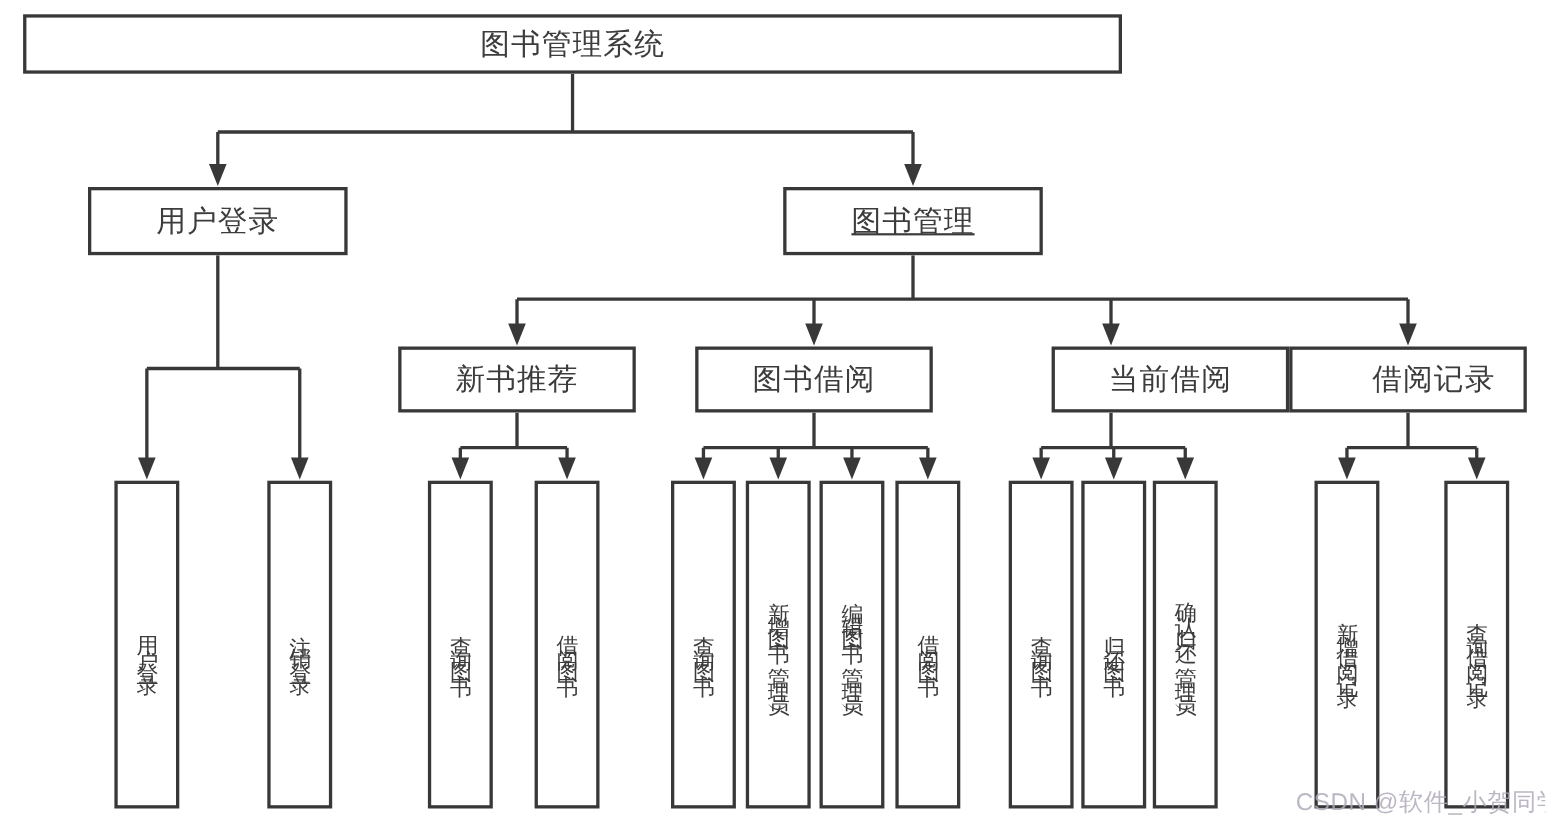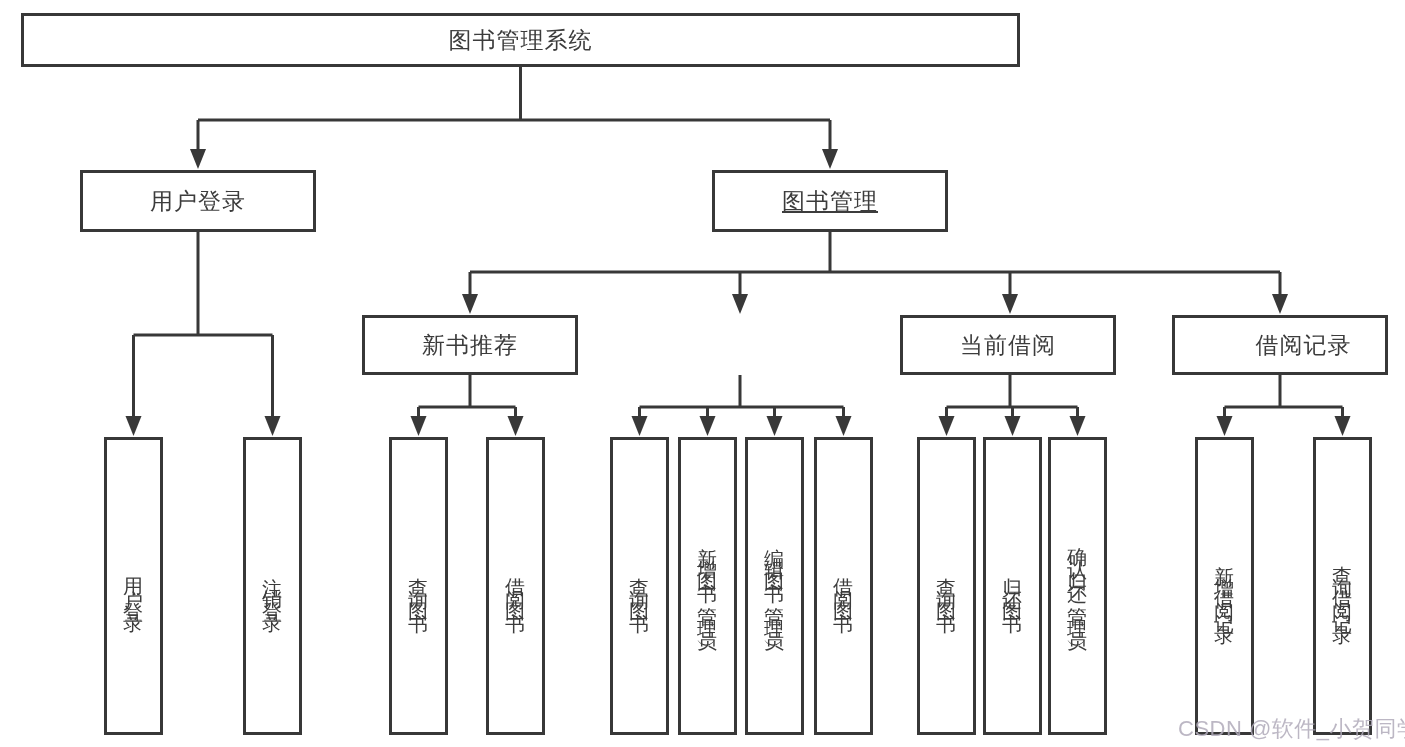--- a/index.html
+++ b/index.html
@@ -24,32 +24,32 @@
     height: 747px;
   }
   .node {
     position: absolute;
     box-sizing: border-box;
     border: 3px solid #383838;
     background: #ffffff;
     display: flex;
     align-items: center;
     justify-content: center;
-    font-size: 23px;
+    font-size: 27px;
     letter-spacing: 1px;
     color: #3c3c3c;
   }
   .root-node  { left: 21px;  top: 13px;  width: 999px; height: 54px; }
   .l2-node    { top: 170px;  width: 236px; height: 62px; }
   .l2-a       { left: 80px; }
   .l2-b       { left: 712px; text-decoration: underline; }
   .l3-node    { top: 315px;  width: 216px; height: 60px; }
   .l3-a       { left: 362px; justify-content: center; }
   .l3-b       { left: 632px; }
-  .l3-c       { left: 900px; }
+  .l3-c       { left: 956px; }
   .l3-d       { left: 1172px; padding-left: 47px; }
   .leaf {
     top: 437px;
     width: 59px;
     height: 298px;
     font-size: 20px;
     letter-spacing: 0;
   }
   .leaf span {
     writing-mode: vertical-rl;
@@ -134,20 +134,23 @@
   <div class="node l2-node l2-a">
     <span>用户登录</span>
   </div>
   <div class="node l2-node l2-b">
     <span>图书管理</span>
   </div>
 
   <div class="node l3-node l3-a">
     <span>新书推荐</span>
   </div>
+  <div class="node l3-node l3-b">
+    <span>图书借阅</span>
+  </div>
   <div class="node l3-node l3-c">
     <span>当前借阅</span>
   </div>
   <div class="node l3-node l3-d">
     <span>借阅记录</span>
   </div>
 
   <div class="node leaf lf-1">
     <span>用户登录</span>
   </div>

